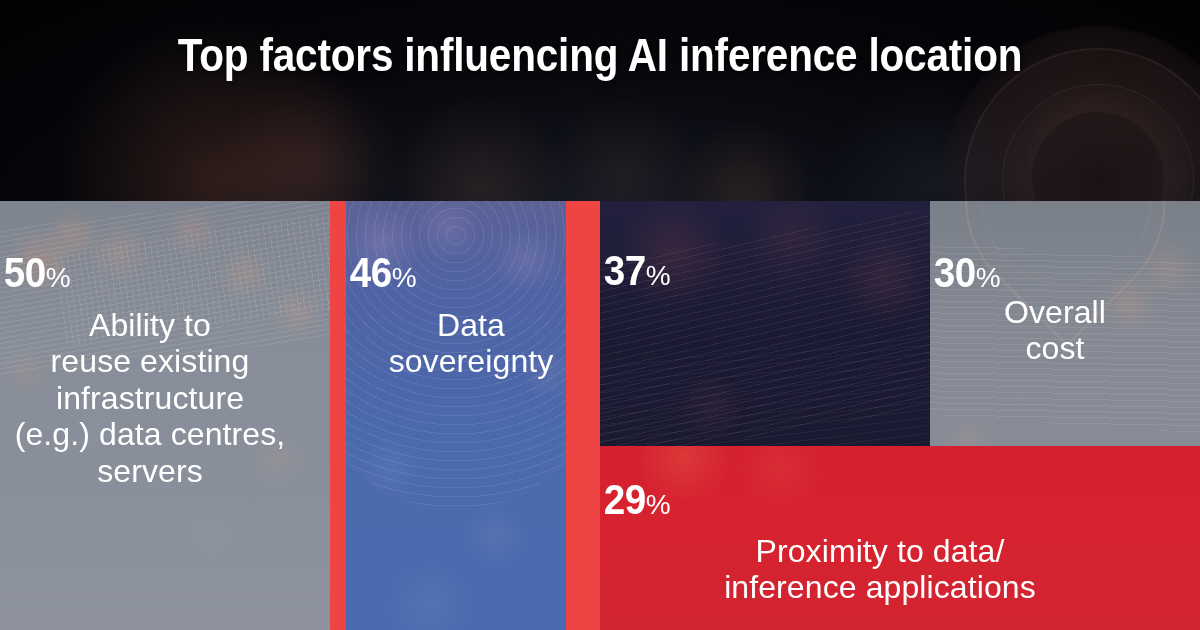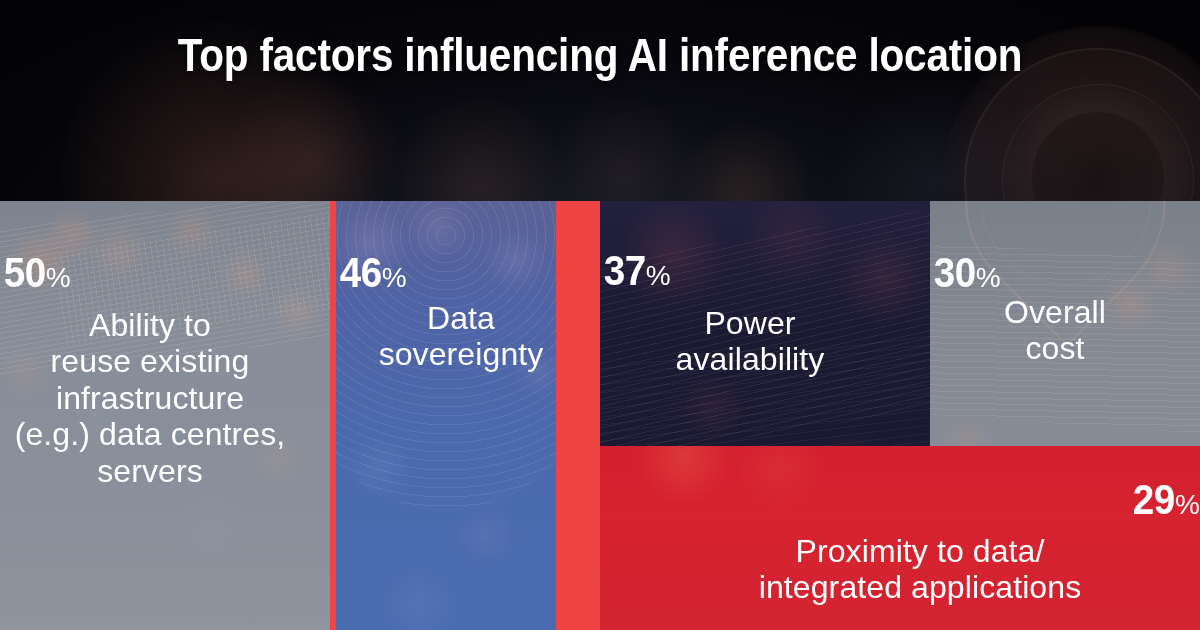--- a/index.html
+++ b/index.html
@@ -156,21 +156,21 @@
       90deg,
       rgba(255,235,225,0.10) 0px,
       rgba(255,235,225,0.10) 1px,
       rgba(255,255,255,0) 1px,
       rgba(255,255,255,0) 6px);
     transform: rotate(-8deg);
   }
 
   
   .panel-2 {
-    left: 336px;
+    left: 346px;
     width: 220px;
     background:
       radial-gradient(circle at 16% 10%, rgba(200,170,210,0.20) 0%, rgba(200,170,210,0) 9%),
       radial-gradient(circle at 46% 6%, rgba(190,165,205,0.16) 0%, rgba(190,165,205,0) 8%),
       radial-gradient(circle at 82% 14%, rgba(205,175,210,0.15) 0%, rgba(205,175,210,0) 8%),
       radial-gradient(circle at 92% 40%, rgba(195,165,200,0.12) 0%, rgba(195,165,200,0) 8%),
       radial-gradient(circle at 20% 62%, rgba(150,175,215,0.12) 0%, rgba(150,175,215,0) 10%),
       radial-gradient(circle at 68% 78%, rgba(205,170,195,0.10) 0%, rgba(205,170,195,0) 9%),
       radial-gradient(circle at 38% 94%, rgba(170,180,215,0.10) 0%, rgba(170,180,215,0) 10%),
       linear-gradient(180deg, #5b6296 0%, #4f63a5 22%, #4a6aad 55%, #4a6bb0 100%);
@@ -299,21 +299,21 @@
     top: 245px;
     width: 600px;
     height: 184px;
     overflow: hidden;
     background:
       radial-gradient(circle at 14% 6%, rgba(245,140,90,0.22) 0%, rgba(245,140,90,0) 9%),
       radial-gradient(circle at 30% 12%, rgba(240,130,95,0.12) 0%, rgba(240,130,95,0) 10%),
       linear-gradient(180deg, #d4202f 0%, #d7222f 40%, #d22431 100%);
     display: flex;
     flex-direction: column;
-    align-items: flex-end;
+    align-items: flex-start;
   }
 
   
   .stat-pct {
     position: relative;
     z-index: 3;
     color: #ffffff;
     line-height: 1;
     white-space: nowrap;
     font-family: "Liberation Sans Narrow", "Liberation Sans", sans-serif;
@@ -339,21 +339,21 @@
     font-weight: 300;
     line-height: 1.14;
     text-align: center;
     letter-spacing: 0.1px;
   }
 
   .p1-pct { margin-top: 51px; }
   .p1-label { margin-top: 13px; width: 300px; }
 
   .p2-pct { margin-top: 51px; }
-  .p2-label { margin-top: 6px; width: 250px; }
+  .p2-label { margin-top: 13px; width: 250px; }
 
   .p3-pct { margin-top: 49px; }
   .p3-label { margin-top: 13px; width: 300px; }
 
   .p4-pct { margin-top: 51px; }
   .p4-label { width: 250px; }
 
   .red-pct { margin-top: 33px; }
   .red-label { margin-top: 12px; width: 560px; }
 </style>
@@ -394,37 +394,35 @@
       <div class="stat-label p2-label" style="white-space:pre-line">Data
 sovereignty</div>
     </div>
 
     <div class="panel panel-3">
       <div class="navy-streaks"></div>
       <div class="navy-streaks2"></div>
       <div class="stat-pct p3-pct">
         <span class="num">37</span><span class="sym">%</span>
       </div>
-      <div class="stat-label p3-label" style="white-space:pre-line">Power
-availability</div>
     </div>
 
     <div class="panel panel-4">
       <div class="mesh-4"></div>
       <div class="pin-shape"></div>
       <div class="pin-shape2"></div>
       <div class="stat-pct p4-pct">
         <span class="num">30</span><span class="sym">%</span>
       </div>
       <div class="stat-label p4-label" style="white-space:pre-line">Overall
 cost</div>
     </div>
 
     <div class="panel-red">
       <div class="stat-pct red-pct">
         <span class="num">29</span><span class="sym">%</span>
       </div>
       <div class="stat-label red-label" style="white-space:pre-line">Proximity to data/
-integrated applications</div>
+inference applications</div>
     </div>
 
   </div>
 </div>
 
 </body></html>

